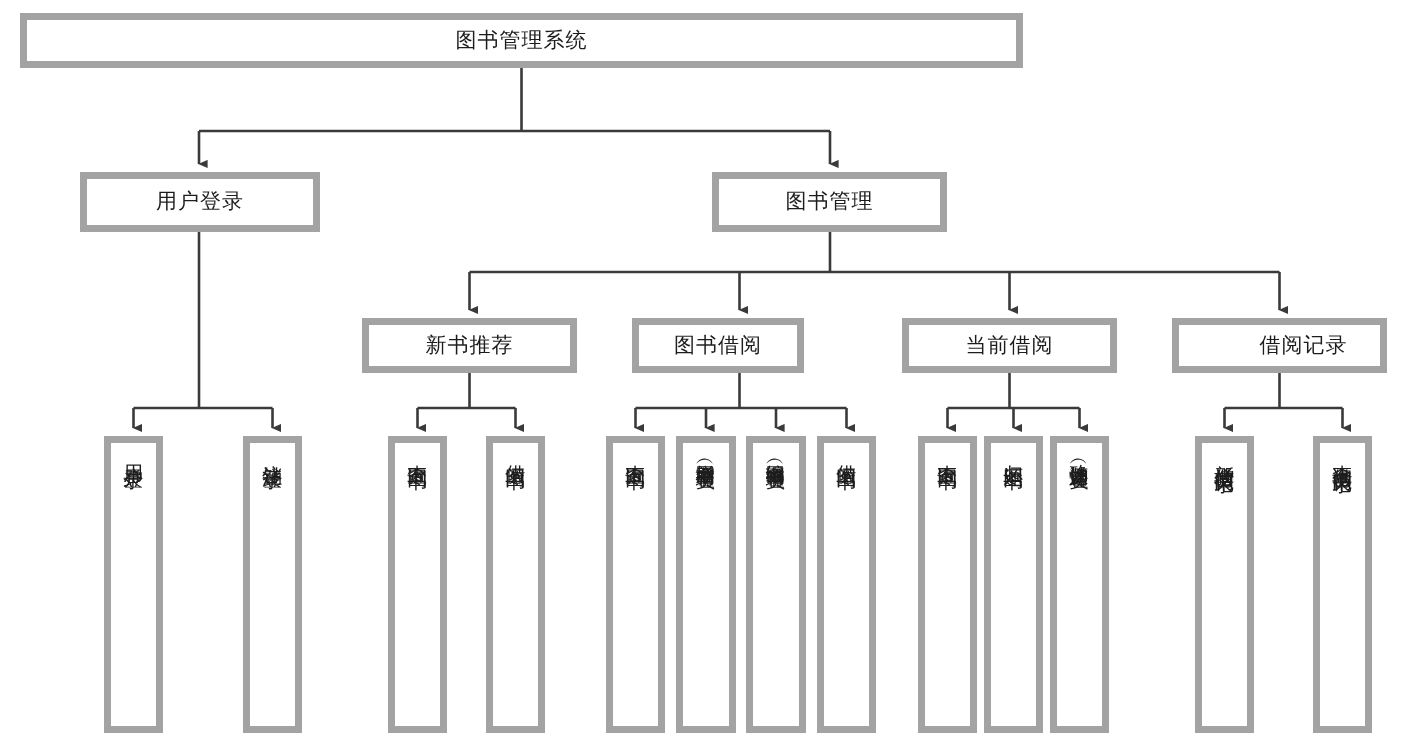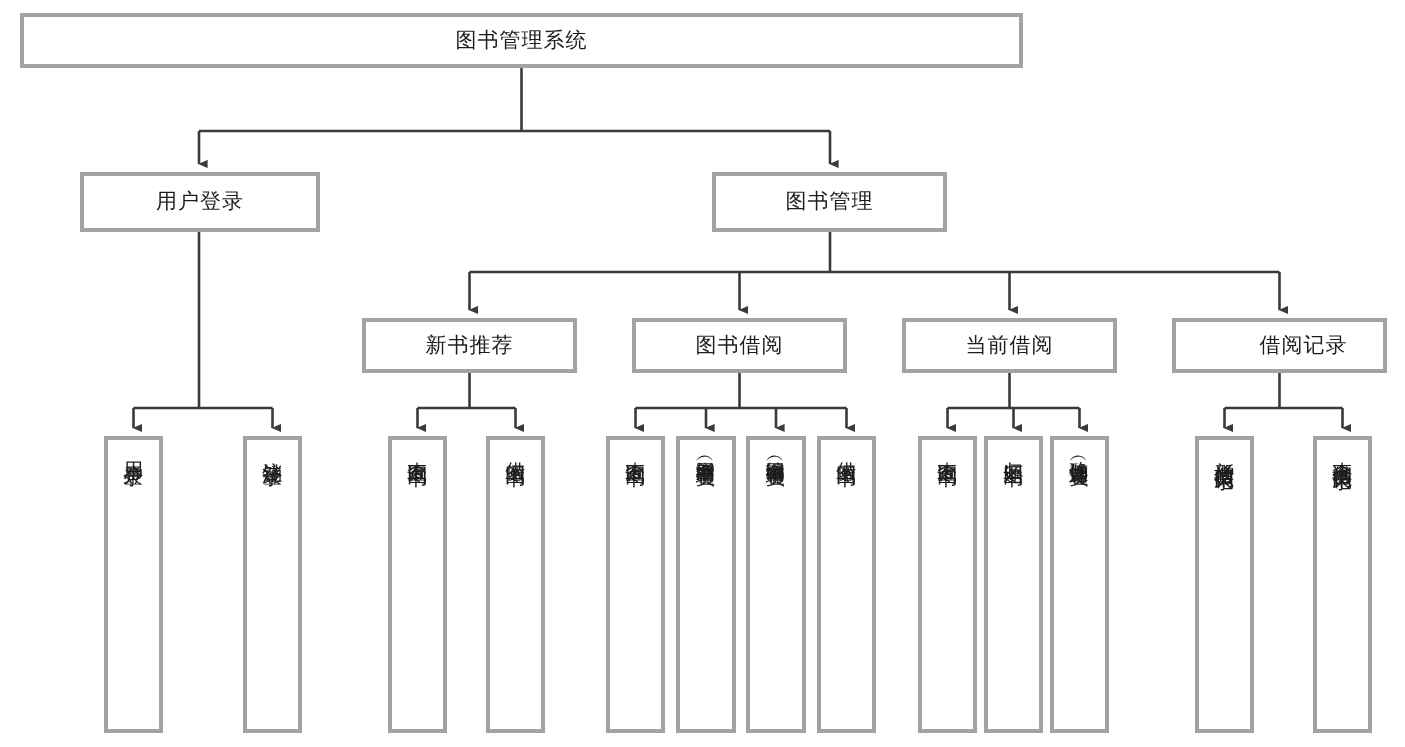--- a/index.html
+++ b/index.html
@@ -20,21 +20,21 @@
   #diagram-svg {
     position: absolute;
     left: 0;
     top: 0;
     width: 1405px;
     height: 747px;
   }
   .node-box {
     position: absolute;
     box-sizing: border-box;
-    border: 4px solid #a3a3a3;
+    border: 7px solid #a3a3a3;
     background: #ffffff;
     display: flex;
     align-items: center;
     justify-content: center;
     color: #1d1d1d;
   }
   .node-horizontal .node-label {
     font-size: 21px;
     line-height: 1.2;
     letter-spacing: 1px;
@@ -134,21 +134,21 @@
   <div class="node-box node-horizontal" style="left: 80px; top: 172px; width: 240px; height: 60px;">
     <span class="node-label">用户登录</span>
   </div>
   <div class="node-box node-horizontal" style="left: 712px; top: 172px; width: 235px; height: 60px;">
     <span class="node-label">图书管理</span>
   </div>
 
   <div class="node-box node-horizontal" style="left: 362px; top: 318px; width: 215px; height: 55px;">
     <span class="node-label">新书推荐</span>
   </div>
-  <div class="node-box node-horizontal" style="left: 632px; top: 318px; width: 215px; height: 55px;">
+  <div class="node-box node-horizontal" style="left: 632px; top: 318px; width: 172px; height: 55px;">
     <span class="node-label">图书借阅</span>
   </div>
   <div class="node-box node-horizontal" style="left: 902px; top: 318px; width: 215px; height: 55px; text-align: center;">
     <span class="node-label">当前借阅</span>
   </div>
   <div class="node-box node-horizontal" style="left: 1172px; top: 318px; width: 215px; height: 55px; padding-left: 48px;">
     <span class="node-label">借阅记录</span>
   </div>
 
   <div class="node-box node-vertical" style="left: 104px; top: 436px; width: 59px; height: 297px;">

